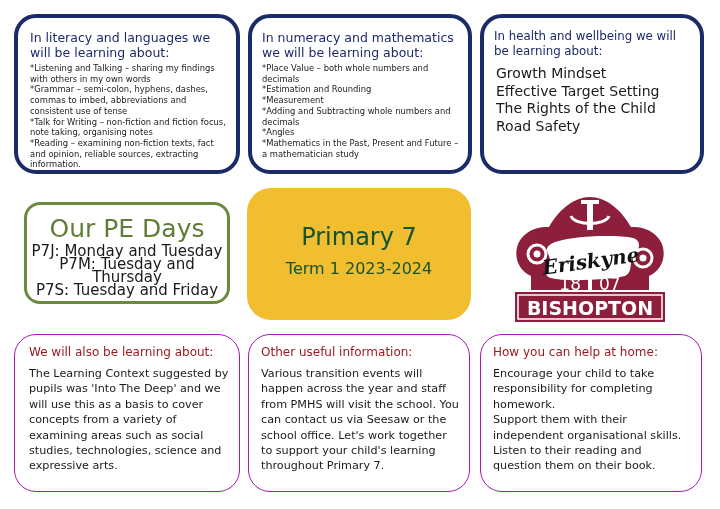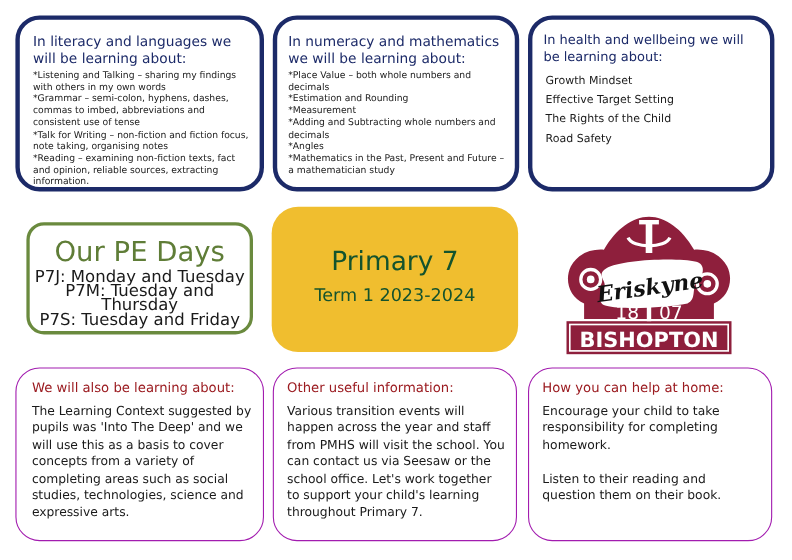--- a/index.html
+++ b/index.html
@@ -12,21 +12,21 @@
     border-radius: 22px;
   }
   .blue { border: 4px solid #1c2a68; }
   .red { border: 1px solid #a21caf; }
   .green { border: 3px solid #6a8a3e; border-radius: 16px; }
   .card-title { margin: 0; font-weight: normal; }
   .blue .card-title { color: #1c2a68; font-size: 12.5px; line-height: 15px; }
   .red .card-title { color: #9b1b20; font-size: 12px; line-height: 15px; }
   .small-list { margin: 3px 0 0 0; padding: 0; list-style: none; font-size: 8.4px; line-height: 10.7px; }
   .small-list li { margin: 0; }
-  .big-list { margin: 6px 0 0 0; padding: 0; list-style: none; font-size: 10px; line-height: 17.5px; }
+  .big-list { margin: 6px 0 0 0; padding: 0; list-style: none; font-size: 14px; line-height: 17.5px; }
   .para { margin: 6px 0 0 0; font-size: 11.2px; line-height: 15.4px; }
 
   #card-literacy { left: 14px; top: 14px; width: 226px; height: 160px; padding: 12px 8px 0 12px; }
   #card-numeracy { left: 248px; top: 14px; width: 224px; height: 160px; padding: 12px 8px 0 10px; }
   #card-health { left: 480px; top: 14px; width: 224px; height: 160px; padding: 11px 8px 0 10px; }
   #card-health .card-title { font-size: 11.8px; }
   #card-health .big-list { margin-left: 2px; }
 
   #card-pe { left: 24px; top: 202px; width: 206px; height: 102px; text-align: center; padding-top: 12px; }
   #card-pe .pe-title { color: #5f7d37; font-size: 25px; line-height: 24px; margin: 0 0 4px 0; font-weight: normal; }
@@ -118,28 +118,28 @@
     <text x="76" y="104" text-anchor="end" font-family="DejaVu Sans, sans-serif" font-size="17" fill="#ffffff">18</text>
     <rect x="83" y="88" width="4" height="18" fill="#ffffff"></rect>
     <text x="94" y="104" text-anchor="start" font-family="DejaVu Sans, sans-serif" font-size="17" fill="#ffffff">07</text>
 
     <text x="85" y="129" text-anchor="middle" font-family="DejaVu Sans, sans-serif" font-weight="bold" font-size="19" fill="#ffffff">BISHOPTON</text>
   </svg>
 </div>
 
 <section class="card red" id="card-also">
   <h2 class="card-title">We will also be learning about:</h2>
-  <p class="para">The Learning Context suggested by pupils was 'Into The Deep' and we will use this as a basis to cover concepts from a variety of completing areas such as social studies, technologies, science and expressive arts.</p>
+  <p class="para">The Learning Context suggested by pupils was 'Into The Deep' and we will use this as a basis to cover concepts from a variety of examining areas such as social studies, technologies, science and expressive arts.</p>
 </section>
 
 <section class="card red" id="card-other">
   <h2 class="card-title">Other useful information:</h2>
   <p class="para">Various transition events will happen across the year and staff from PMHS will visit the school. You can contact us via Seesaw or the school office. Let's work together to support your child's learning throughout Primary 7.</p>
 </section>
 
 <section class="card red" id="card-home">
   <h2 class="card-title">How you can help at home:</h2>
   <p class="para" style="margin-top:6px">
     <span>Encourage your child to take responsibility for completing homework.</span><br>
-    <br>
+    <span>Support them with their independent organisational skills.</span><br>
     <span>Listen to their reading and question them on their book.</span>
   </p>
 </section>
 
 </body></html>

